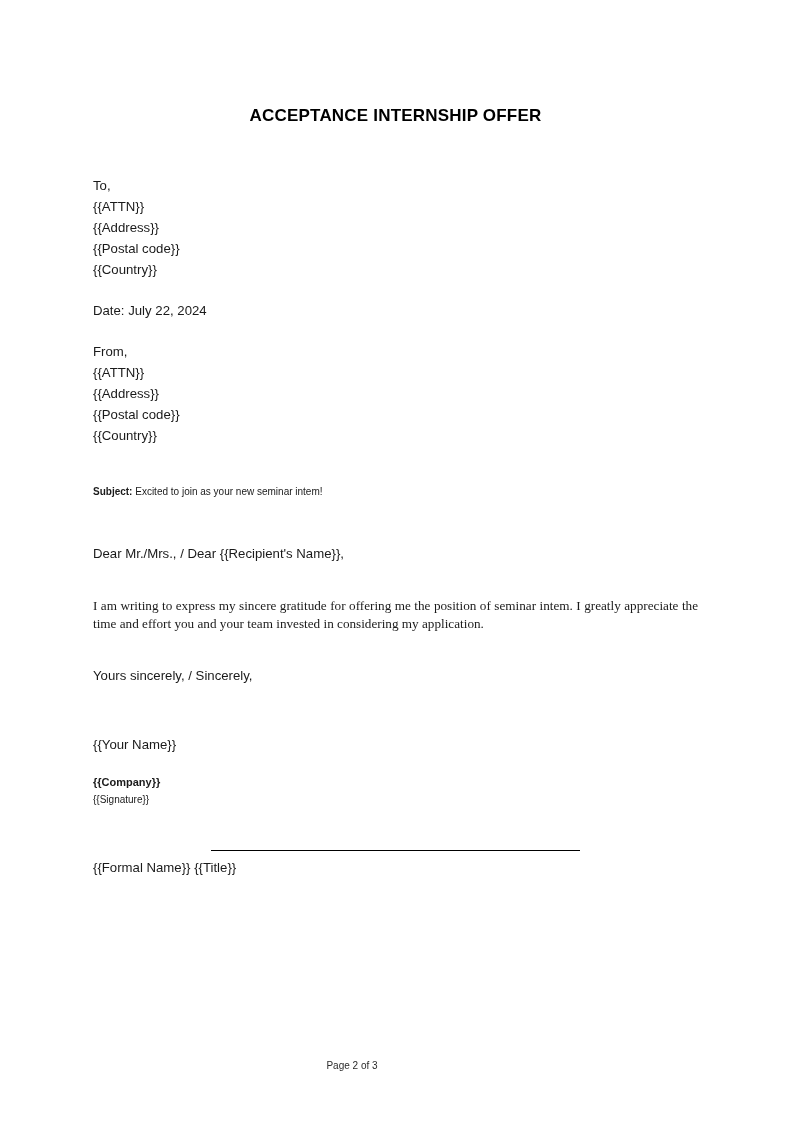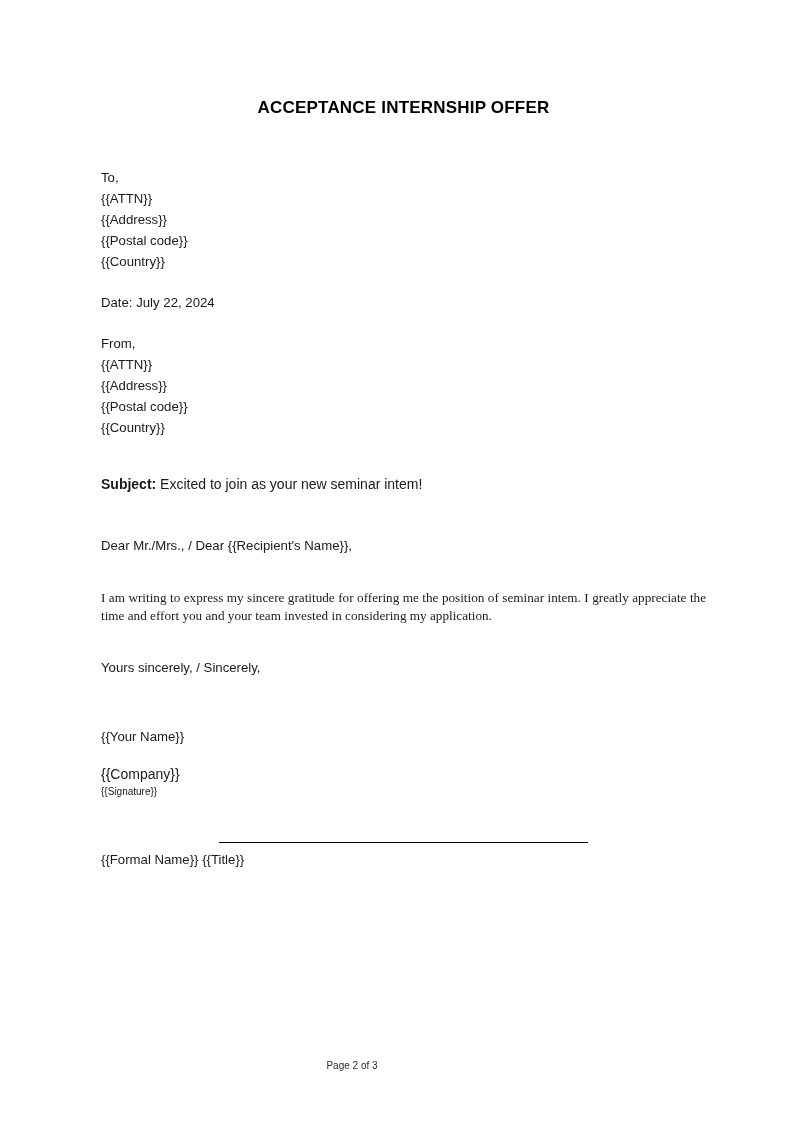--- a/index.html
+++ b/index.html
@@ -22,23 +22,22 @@
     width: 793px;
     height: 1122px;
     background: #ffffff;
     overflow: hidden;
   }
 
   
   .content {
     position: absolute;
     left: 93px;
-    top: 0;
+    top: 8px;
     width: 605px;
-    margin-left: 8px;
   }
 
   .doc-title {
     text-align: center;
     font-size: 17px;
     font-weight: bold;
     letter-spacing: 0.2px;
     margin: 0;
     padding-top: 98px;
     color: #000000;
@@ -49,21 +48,21 @@
     line-height: 21px;
     white-space: pre-line;
   }
 
   .addr-to      { margin-top: 49px; }
   .date-line    { margin-top: 22px; font-size: 13.2px; line-height: 18.5px; }
   .addr-from    { margin-top: 20px; }
 
   .subject-line {
     margin-top: 37px;
-    font-size: 14px;
+    font-size: 10px;
     line-height: 18.5px;
   }
   .subject-label { font-weight: bold; }
 
   .salutation {
     margin-top: 44px;
     font-size: 13.2px;
     line-height: 18.5px;
   }
 
@@ -84,23 +83,23 @@
     line-height: 18.5px;
   }
 
   .sig-name {
     margin-top: 51px;
     font-size: 13.2px;
     line-height: 18.5px;
   }
   .sig-company {
     margin-top: 18px;
-    font-size: 14px;
+    font-size: 11px;
     line-height: 18.5px;
-    font-weight: normal;
+    font-weight: bold;
   }
   .sig-signature {
     font-size: 10px;
     line-height: 18.5px;
   }
 
   .sig-rule {
     margin-top: 40px;
     width: 369px;
     height: 0;

